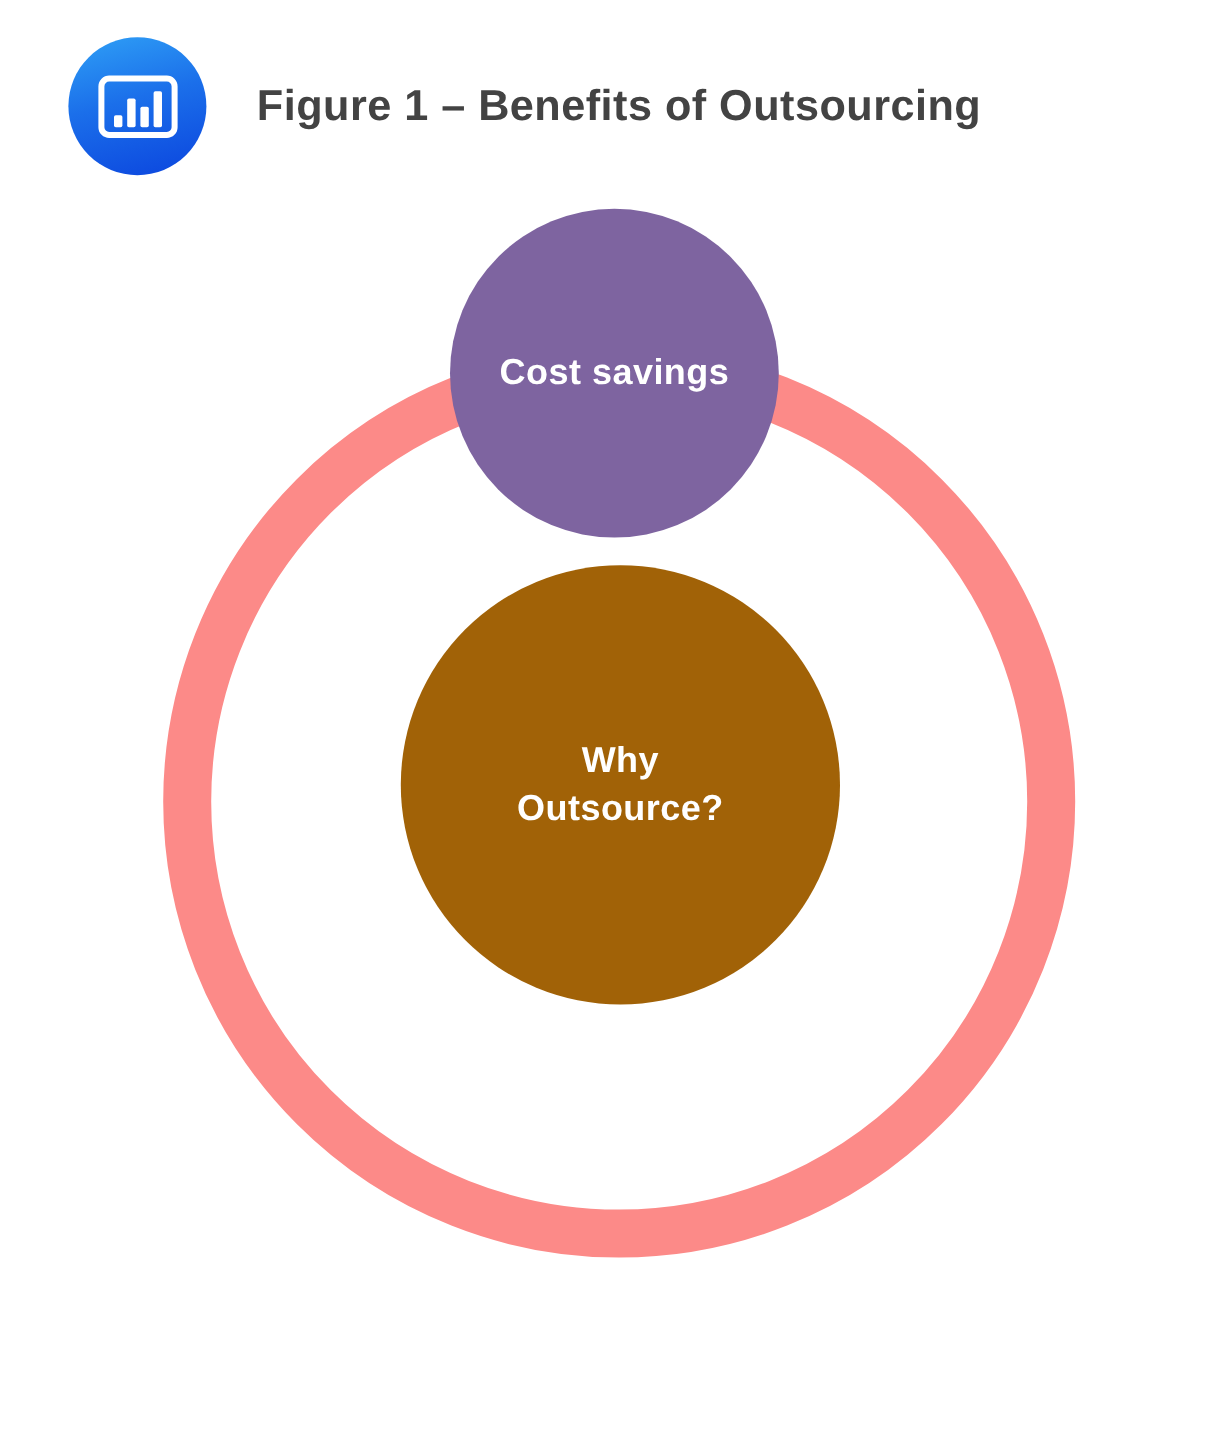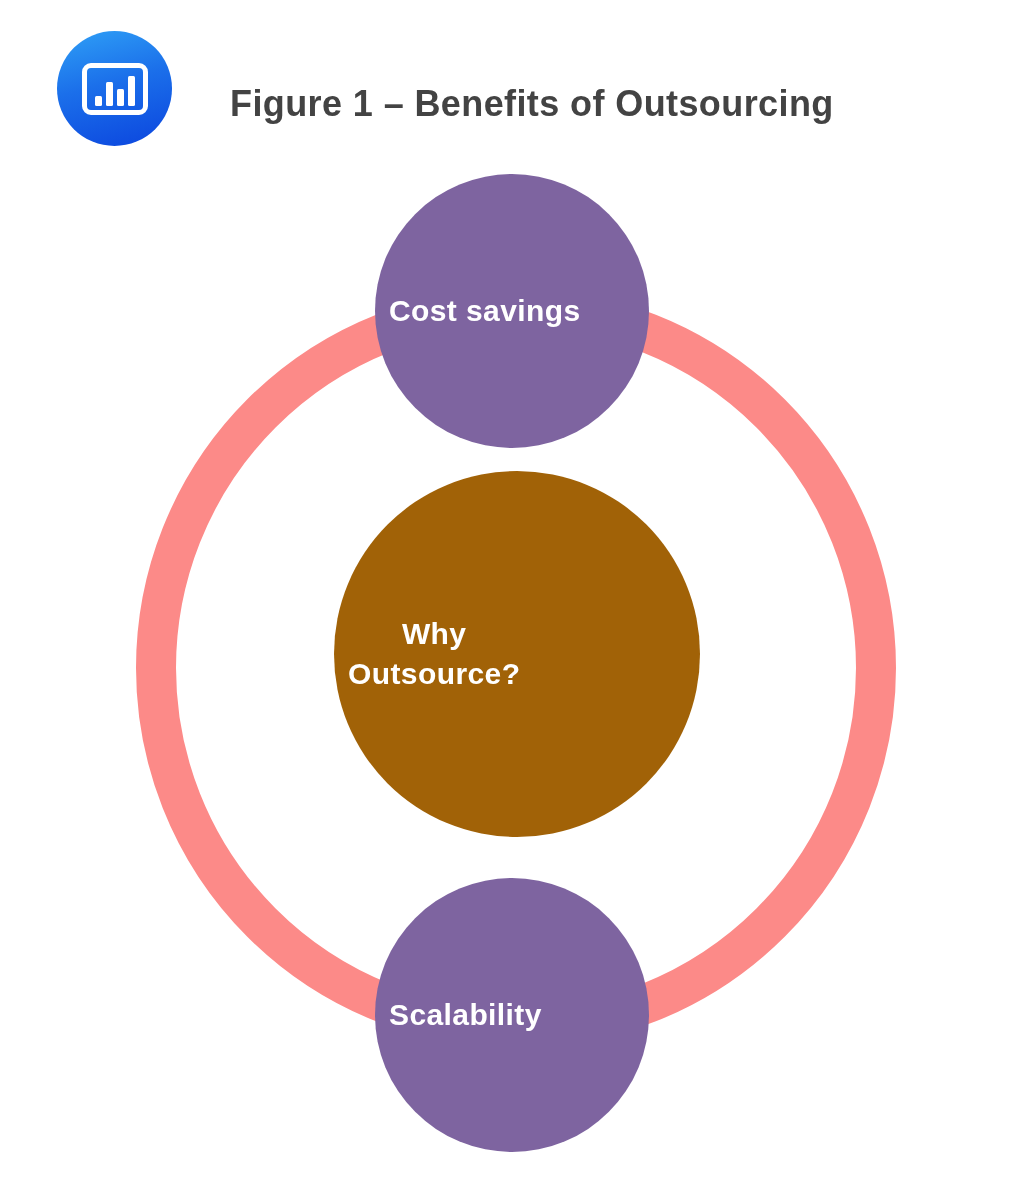--- a/index.html
+++ b/index.html
@@ -47,21 +47,21 @@
   }
   .bar.b1 { height: 10px; }
   .bar.b2 { height: 24px; }
   .bar.b3 { height: 17px; }
   .bar.b4 { height: 30px; }
 
   .figure-title {
     position: absolute;
     left: 214px;
     top: 67px;
-    margin: 16px;
+    margin: 0;
     font-size: 36px;
     font-weight: 700;
     letter-spacing: 0.4px;
     color: #434343;
     white-space: nowrap;
     text-align: right;
   }
 
   
   .ring {
@@ -73,20 +73,21 @@
     box-sizing: content-box;
     border: 40px solid #FC8A88;
     border-radius: 50%;
     z-index: 1;
   }
   .circle {
     position: absolute;
     border-radius: 50%;
     display: flex;
     align-items: center;
+    justify-content: center;
     text-align: center;
     z-index: 2;
   }
   .circle .label {
     color: #ffffff;
     font-weight: 700;
     font-size: 30px;
     line-height: 1.33;
     letter-spacing: 0.4px;
     white-space: pre-line;
@@ -124,23 +125,20 @@
   </div>
   <h1 class="figure-title">Figure 1 – Benefits of Outsourcing</h1>
 
   <div class="ring"></div>
 
   <div class="circle node node-top">
     <span class="label">Cost savings</span>
   </div>
 
 
-  <div class="circle node node-bottom">
-    <span class="label">Scalability</span>
-  </div>
 
 
   <div class="circle center-circle">
     <span class="label">Why
 Outsource?</span>
   </div>
 
 </div>
 
 </body></html>

